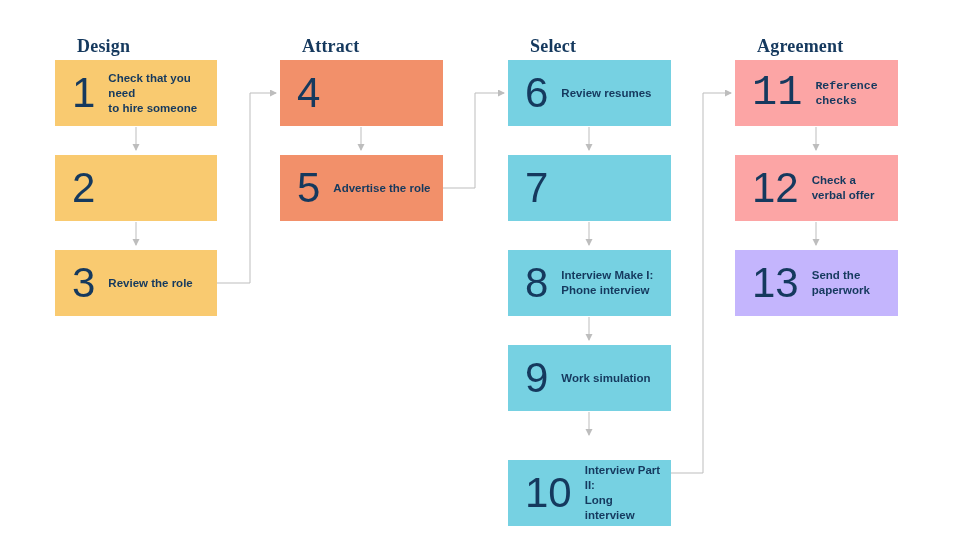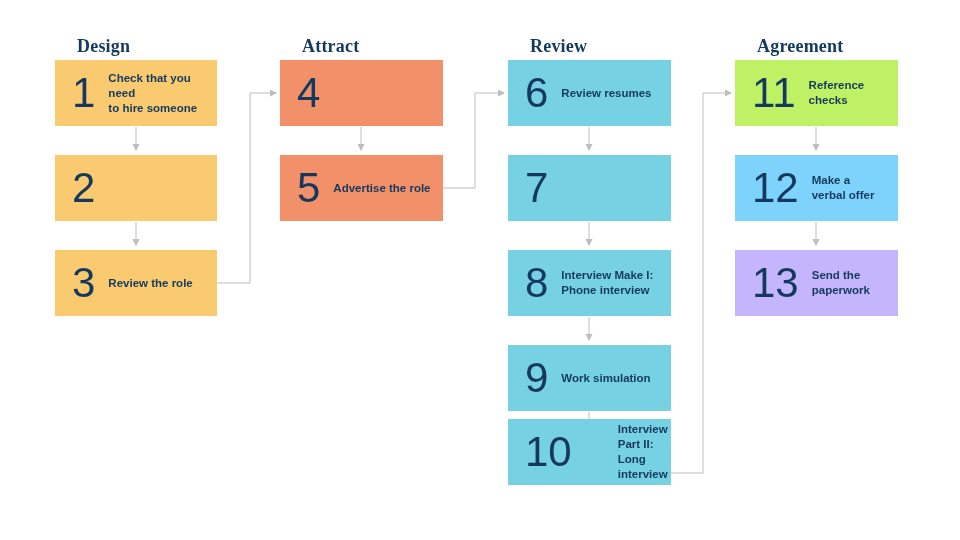--- a/index.html
+++ b/index.html
@@ -72,21 +72,21 @@
     font-weight: 700;
     line-height: 15px;
     color: var(--text);
     white-space: pre-line;
   }
   
   .row-0 { top: 60px; }
   .row-1 { top: 155px; }
   .row-2 { top: 250px; }
   .row-3 { top: 345px; }
-  .row-4 { top: 419px; gap: 33px; }
+  .row-4 { top: 460px; }
 </style>
 </head>
 <body>
 
 <div class="canvas">
 
   <svg class="connectors" viewBox="0 0 960 540" xmlns="http://www.w3.org/2000/svg">
     <defs>
       <marker id="arrow" markerWidth="9" markerHeight="8" refX="6" refY="3.5" orient="auto" markerUnits="userSpaceOnUse">
         <path class="arrowhead" d="M0,0 L7,3.5 L0,7 Z"></path>
@@ -129,21 +129,21 @@
     <div class="step row-0" style="background: rgb(242, 144, 106);">
       <span class="num">4</span>
     </div>
     <div class="step row-1" style="background: rgb(242, 144, 106);">
       <span class="num">5</span>
       <span class="lbl">Advertise the role</span>
     </div>
   </section>
 
   <section class="column" style="left:508px; width:163px">
-    <h2 class="col-header">Review</h2>
+    <h2 class="col-header">Select</h2>
     <div class="step row-0" style="background: rgb(118, 209, 226);">
       <span class="num">6</span>
       <span class="lbl">Review resumes</span>
     </div>
     <div class="step row-1" style="background: rgb(118, 209, 226);">
       <span class="num">7</span>
     </div>
     <div class="step row-2" style="background: rgb(118, 209, 226);">
       <span class="num">8</span>
       <span class="lbl">Interview Make I:
@@ -155,28 +155,28 @@
     </div>
     <div class="step row-4" style="background: rgb(118, 209, 226);">
       <span class="num">10</span>
       <span class="lbl">Interview Part II:
 Long interview</span>
     </div>
   </section>
 
   <section class="column" style="left:735px; width:163px">
     <h2 class="col-header">Agreement</h2>
-    <div class="step row-0" style="background: #bef264;">
+    <div class="step row-0" style="background: #fca5a5; font-family: Liberation Mono, monospace;">
       <span class="num">11</span>
       <span class="lbl">Reference
 checks</span>
     </div>
-    <div class="step row-1" style="background: #7dd3fc;">
+    <div class="step row-1" style="background: #fca5a5;">
       <span class="num">12</span>
-      <span class="lbl">Make a
+      <span class="lbl">Check a
 verbal offer</span>
     </div>
     <div class="step row-2" style="background: #c4b5fd;">
       <span class="num">13</span>
       <span class="lbl">Send the
 paperwork</span>
     </div>
   </section>
 
 </div>

